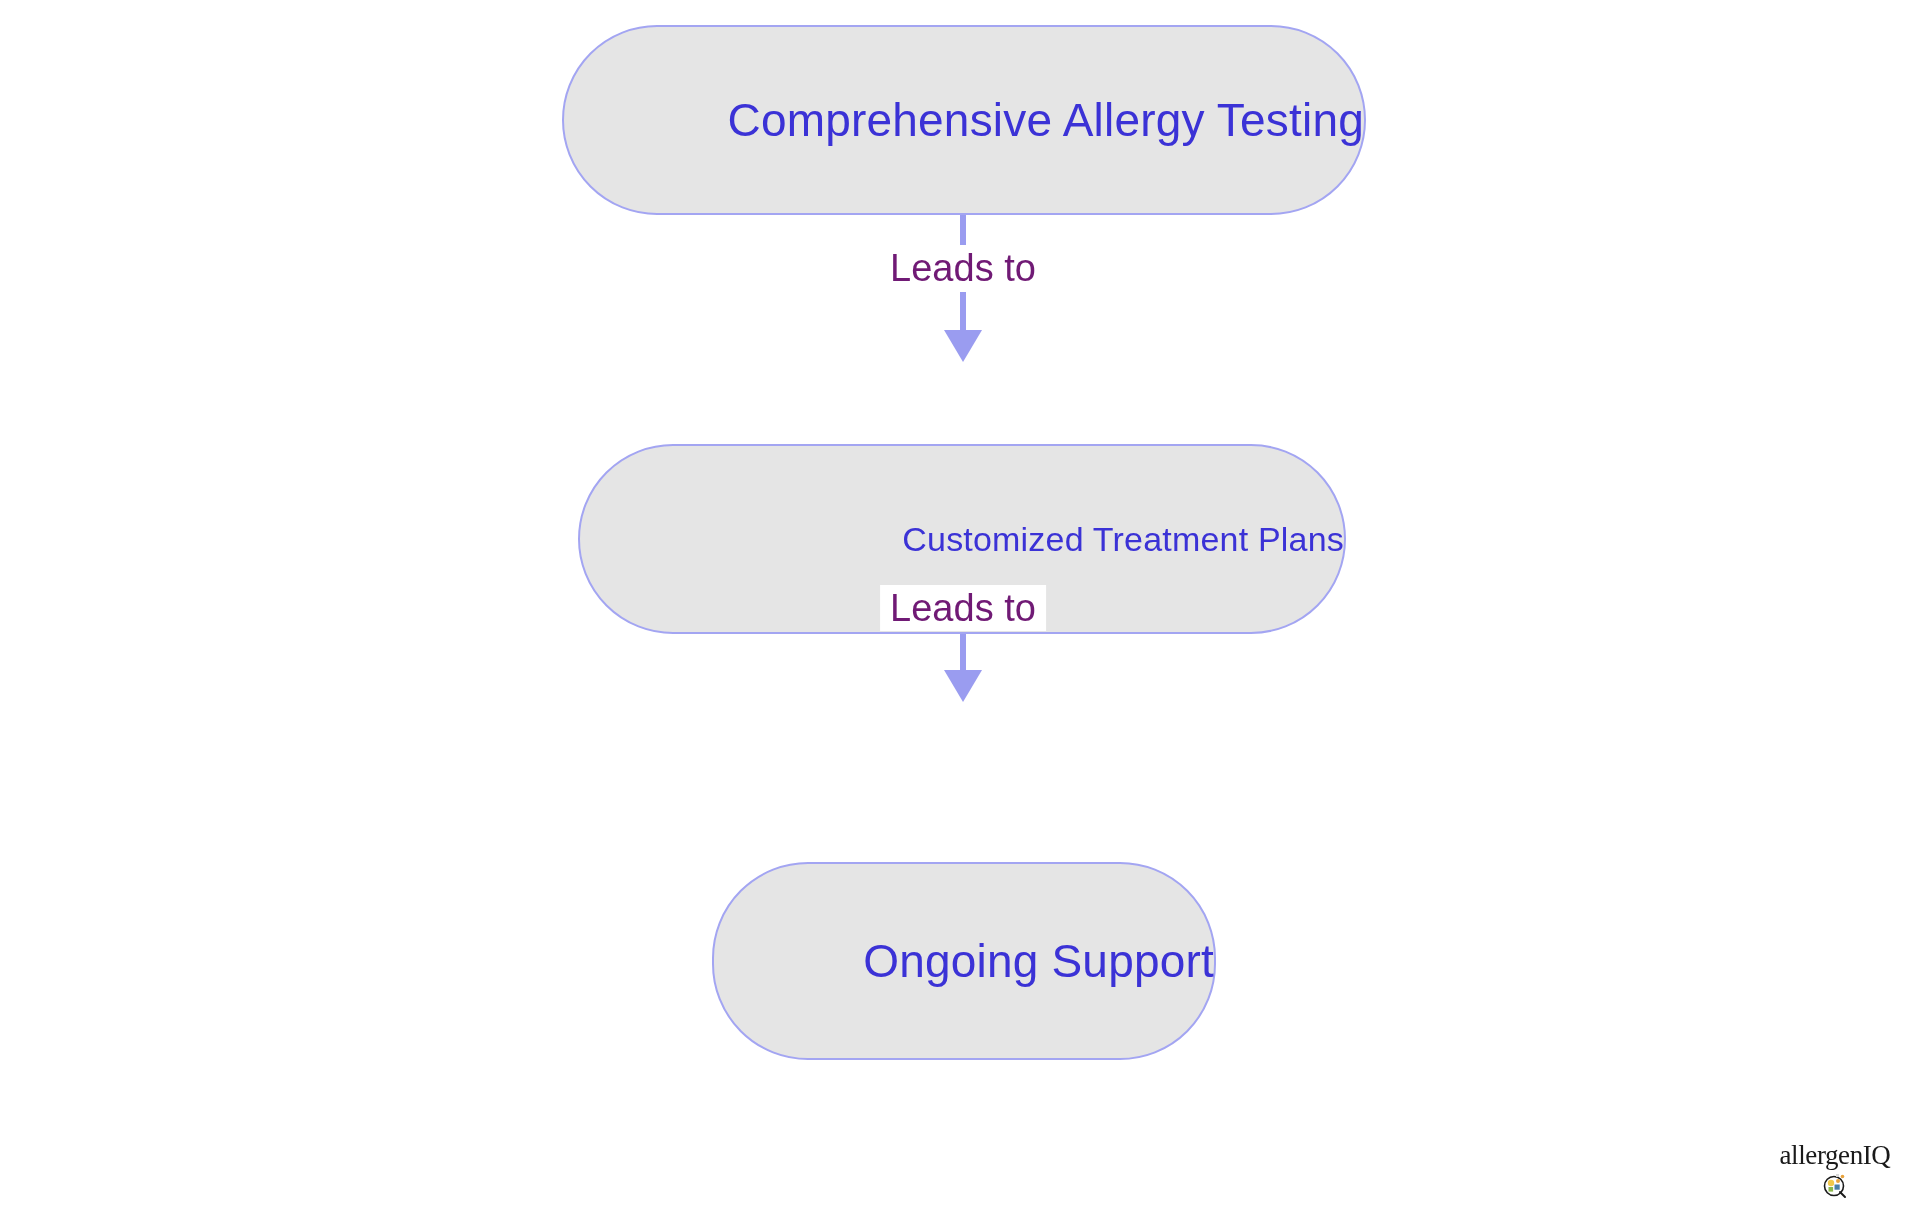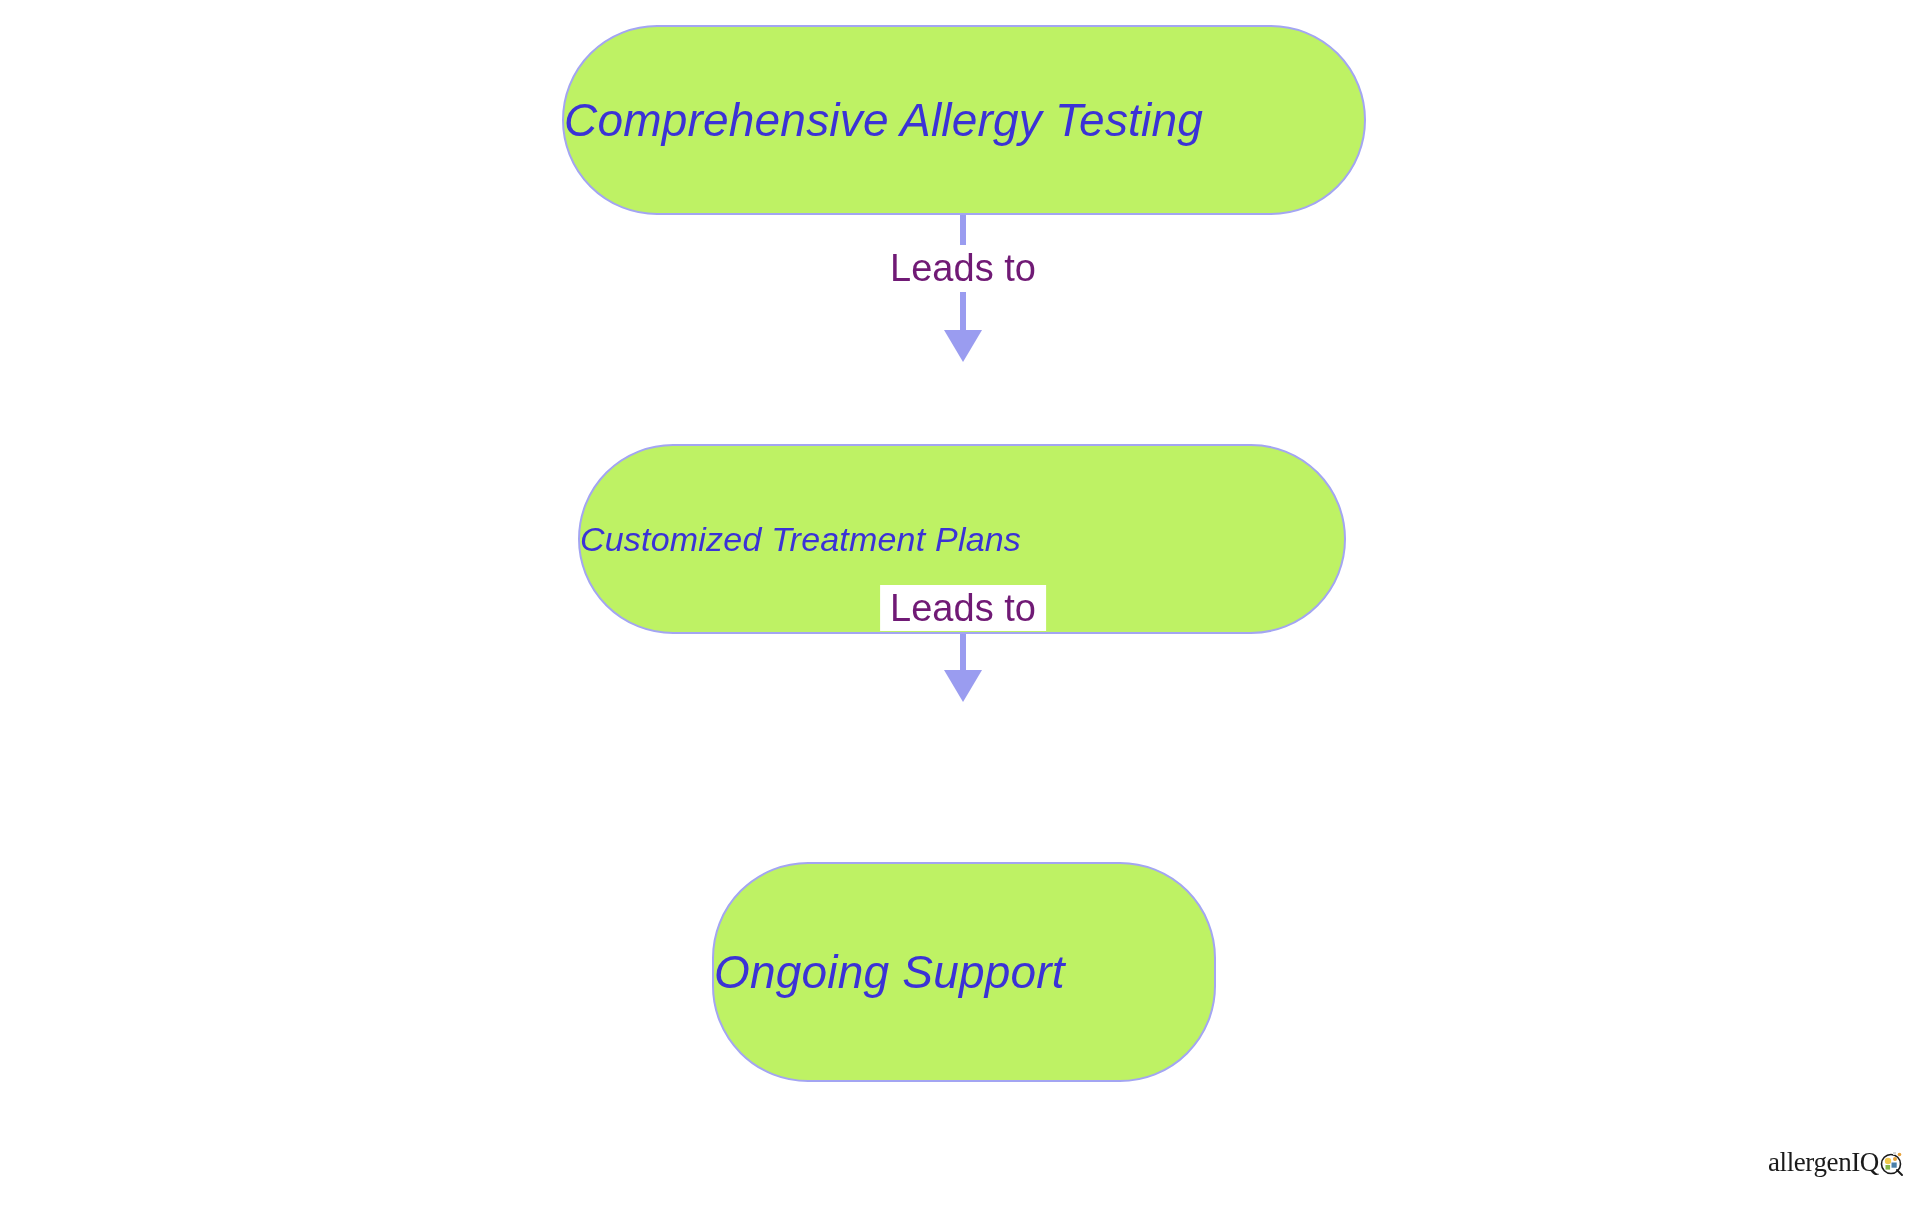--- a/index.html
+++ b/index.html
@@ -22,25 +22,24 @@
     width: 1920px;
     height: 1215px;
   }
 
   
   .node {
     position: absolute;
     box-sizing: border-box;
     display: flex;
     align-items: center;
-    justify-content: flex-start;
-    background: #bef264;
+    justify-content: flex-end;
+    background: #e5e5e5;
     border: 2px solid #a3a5f2;
     border-radius: 96px;
-    font-style: italic;
   }
   .node-label {
     color: #3b32d6;
     font-family: "Liberation Sans", sans-serif;
     font-weight: 400;
     letter-spacing: 0.2px;
     white-space: nowrap;
     line-height: 1;
   }
 
@@ -57,21 +56,21 @@
     top: 444px;
     width: 768px;
     height: 190px;
   }
   #node-customized-treatment-plans .node-label { font-size: 34px; }
 
   #node-ongoing-support {
     left: 712px;
     top: 862px;
     width: 504px;
-    height: 220px;
+    height: 198px;
   }
   #node-ongoing-support .node-label { font-size: 46px; }
 
   
   .connector {
     position: absolute;
     left: 0;
     top: 0;
   }
   .edge-label {
@@ -91,20 +90,21 @@
 
   
   #brand-logo {
     position: absolute;
     left: 1768px;
     top: 1142px;
     width: 134px;
     height: 40px;
     display: flex;
     align-items: center;
+    flex-direction: column;
   }
   #brand-logo-text {
     font-family: "Liberation Serif", serif;
     font-size: 27px;
     color: #1a1a1a;
     letter-spacing: -0.4px;
     line-height: 1;
   }
   #brand-logo-mark {
     position: relative;

